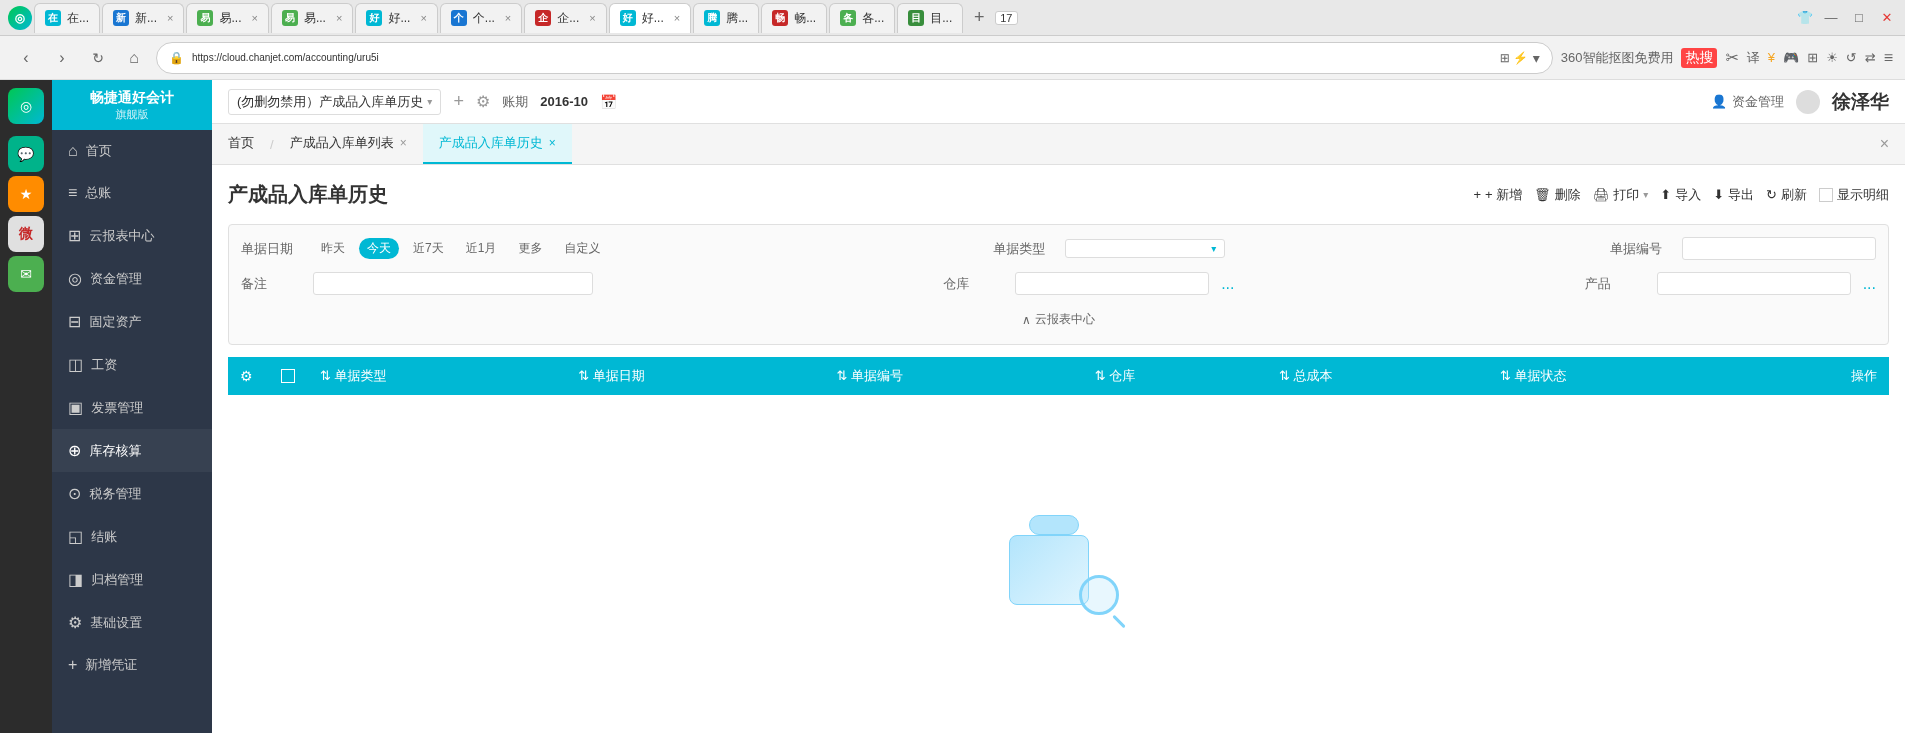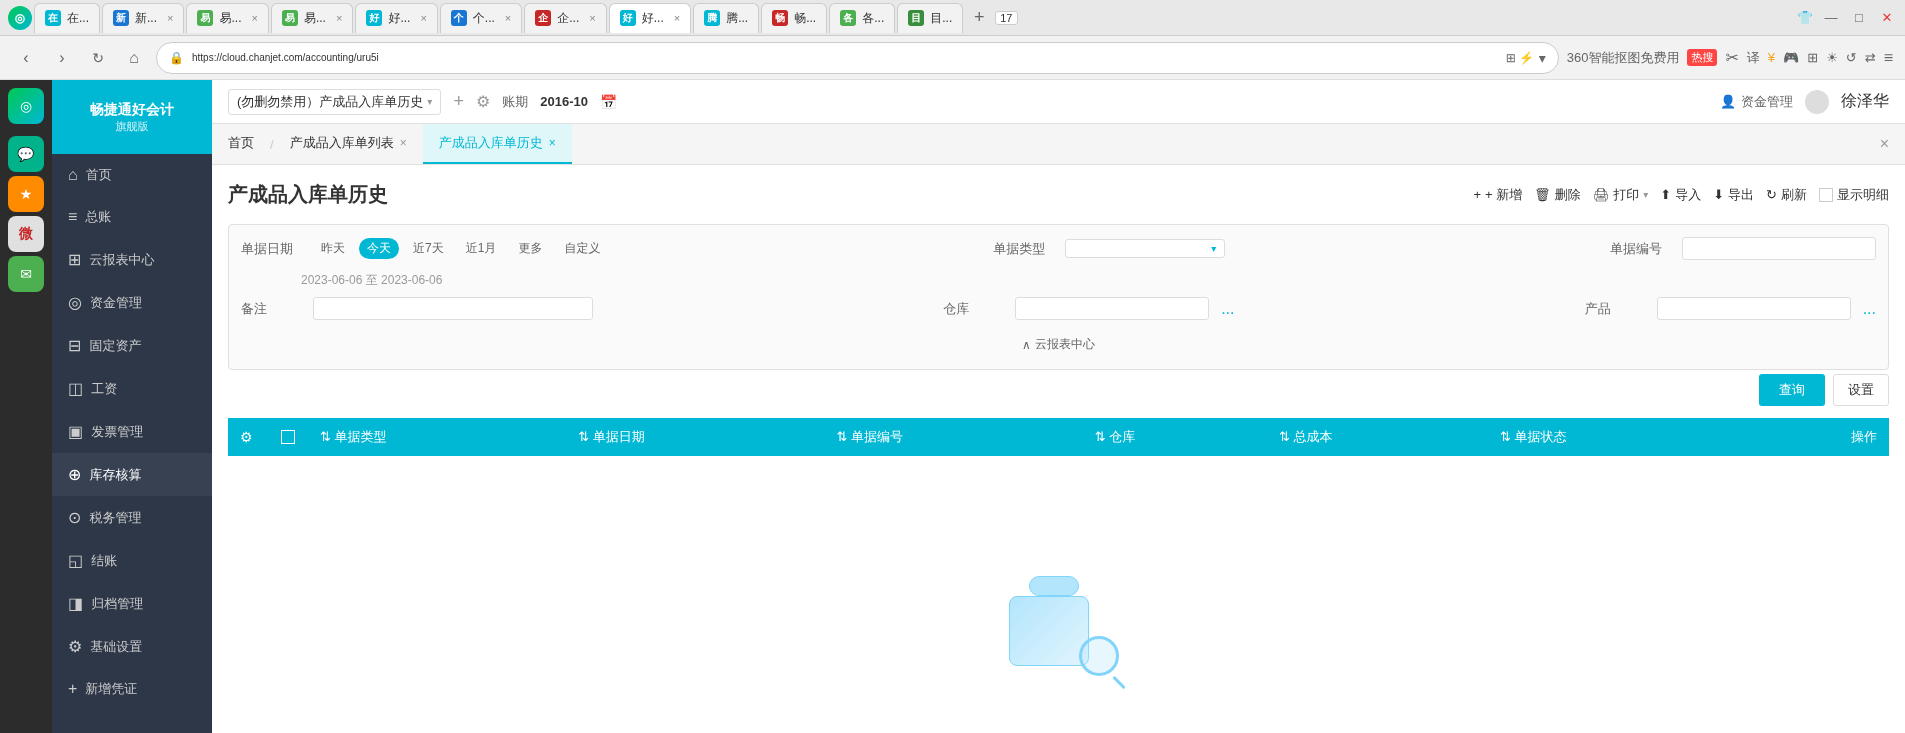--- a/index.html
+++ b/index.html
@@ -18,21 +18,21 @@
     .tab-controls { margin-left: auto; display: flex; align-items: center; gap: 8px; }
     .win-btn { width: 20px; height: 20px; display: flex; align-items: center; justify-content: center; font-size: 13px; color: #666; cursor: pointer; }
 
     .address-bar { display: flex; align-items: center; height: 44px; background: #f2f2f2; padding: 0 12px; gap: 8px; border-bottom: 1px solid #ddd; }
     .nav-btn { width: 28px; height: 28px; display: flex; align-items: center; justify-content: center; color: #666; font-size: 16px; cursor: pointer; border-radius: 50%; }
     .url-bar { flex: 1; display: flex; align-items: center; background: #fff; border: 1px solid #ccc; border-radius: 20px; padding: 4px 12px; gap: 8px; height: 32px; }
     .url-icon { font-size: 12px; color: #4CAF50; }
     .url-text { font-size: 10px; color: #333; flex: 1; }
     .url-extra { display: flex; align-items: center; gap: 4px; }
     .toolbar-right { display: flex; align-items: center; gap: 8px; }
-    .hot-badge { background: #ff4444; color: #fff; padding: 1px 4px; border-radius: 3px; font-size: 11px; }
+    .hot-badge { background: #ff4444; color: #fff; padding: 1px 4px; border-radius: 3px; font-size: 14px; }
 
     
     .main-area { display: flex; flex: 1; overflow: hidden; }
 
     
     .app-sidebar { width: 52px; background: #2c2c2c; display: flex; flex-direction: column; align-items: center; padding: 8px 0; gap: 4px; }
     .app-breadcrumb-tab { display: flex; align-items: center; }
     .breadcrumb-item { padding: 0 16px; height: 40px; display: flex; align-items: center; font-size: 13px; color: #333; cursor: pointer; border-bottom: 2px solid transparent; }
     .breadcrumb-item.active { color: #00b8d4; border-bottom: 2px solid #00b8d4; background: #e0f7fa; }
 
@@ -57,38 +57,38 @@
     
     .data-table { width: 100%; border-collapse: collapse; }
     .table-header { background: #00b8d4; }
     .table-header th { padding: 10px 12px; font-size: 13px; color: #fff; font-weight: normal; text-align: left; white-space: nowrap; }
     .th-checkbox { width: 40px; text-align: center; }
     .th-settings { width: 40px; text-align: center; }
     .empty-area { display: flex; flex-direction: column; align-items: center; justify-content: center; padding: 60px 0; }
 
     
     .left-nav { width: 160px; background: #2d3748; display: flex; flex-direction: column; }
-    .brand-header { background: #00b8d4; height: 74px; display: flex; flex-direction: column; align-items: center; justify-content: center; padding: 8px; }
+    .brand-header { background: #00b8d4; height: 50px; display: flex; flex-direction: column; align-items: center; justify-content: center; padding: 8px; }
     .brand-name { color: #fff; font-size: 14px; font-weight: bold; }
     .brand-sub { color: rgba(255,255,255,0.8); font-size: 11px; }
     .nav-item { display: flex; align-items: center; gap: 8px; padding: 12px 16px; color: #ccc; font-size: 13px; cursor: pointer; }
     .nav-item.active { background: #374151; color: #fff; }
     .nav-item-icon { font-size: 16px; }
 
     
     .content-wrapper { flex: 1; display: flex; flex-direction: column; overflow: hidden; }
 
     
     .content-top { display: flex; align-items: center; height: 44px; background: #fff; border-bottom: 1px solid #e0e0e0; padding: 0 16px; gap: 12px; }
     .org-select { display: flex; align-items: center; gap: 4px; font-size: 13px; color: #333; cursor: pointer; border: 1px solid #ddd; border-radius: 3px; padding: 3px 8px; background: #fff; }
     .period-label { font-size: 13px; color: #666; }
     .period-value { font-size: 13px; color: #333; font-weight: bold; }
     .user-info { margin-left: auto; display: flex; align-items: center; gap: 12px; }
     .user-service { display: flex; align-items: center; gap: 4px; font-size: 13px; color: #666; cursor: pointer; }
-    .user-name { font-size: 16px; color: #333; cursor: pointer; }
+    .user-name { font-size: 19px; color: #333; cursor: pointer; font-weight: bold; }
 
     
     .page-title-row { display: flex; align-items: center; margin-bottom: 16px; }
     .page-main-title { font-size: 20px; font-weight: bold; color: #333; flex: 1; }
 
     .table-wrapper { overflow-x: auto; }
 
     .query-btn { background: #00b8d4; color: #fff; border: none; border-radius: 3px; padding: 6px 20px; font-size: 13px; cursor: pointer; }
     .settings-btn { background: #fff; color: #333; border: 1px solid #ddd; border-radius: 3px; padding: 6px 14px; font-size: 13px; cursor: pointer; }
   </style>
@@ -371,23 +371,20 @@
             <div class="filter-select" style="min-width:160px;">
               <span></span>
               <span style="flex:1;"></span>
               <span style="font-size:10px;color:#00b8d4;">▾</span>
             </div>
             <div style="flex:1;"></div>
             <span class="filter-label">单据编号</span>
             <input class="filter-input" type="text" style="min-width: 180px;">
           </div>
 
-          <div style="margin-left:60px;margin-bottom:8px;">
-            <span style="font-size:12px;color:#999;">2023-06-06 至 2023-06-06</span>
-          </div>
 
           <div class="filter-row">
             <span class="filter-label">备注</span>
             <input class="filter-input" type="text" style="min-width: 280px;">
             <div style="flex:1;"></div>
             <span class="filter-label">仓库</span>
             <input class="filter-input" type="text" style="min-width: 120px;">
             <span class="filter-dots">...</span>
             <div style="flex:1;"></div>
             <span class="filter-label">产品</span>
@@ -399,24 +396,20 @@
           <div style="display:flex;align-items:center;justify-content:center;gap:8px;margin-top:4px;">
             <div class="collapse-btn">
               <span>∧</span>
               <span>云报表中心</span>
             </div>
           </div>
 
           <div style="position:absolute;right:32px;"></div>
         </div>
 
-        <div style="display:flex;justify-content:flex-end;gap:8px;margin-bottom:12px;margin-top:-8px;">
-          <button class="query-btn">查询</button>
-          <button class="settings-btn">设置</button>
-        </div>
 
         <div class="table-wrapper">
           <table class="data-table">
             <thead class="table-header">
               <tr>
                 <th class="th-settings">
                   <span style="font-size:14px;">⚙</span>
                 </th>
                 <th class="th-checkbox">
                   <div style="width:14px;height:14px;border:1px solid #fff;background:transparent;margin:auto;"></div>

